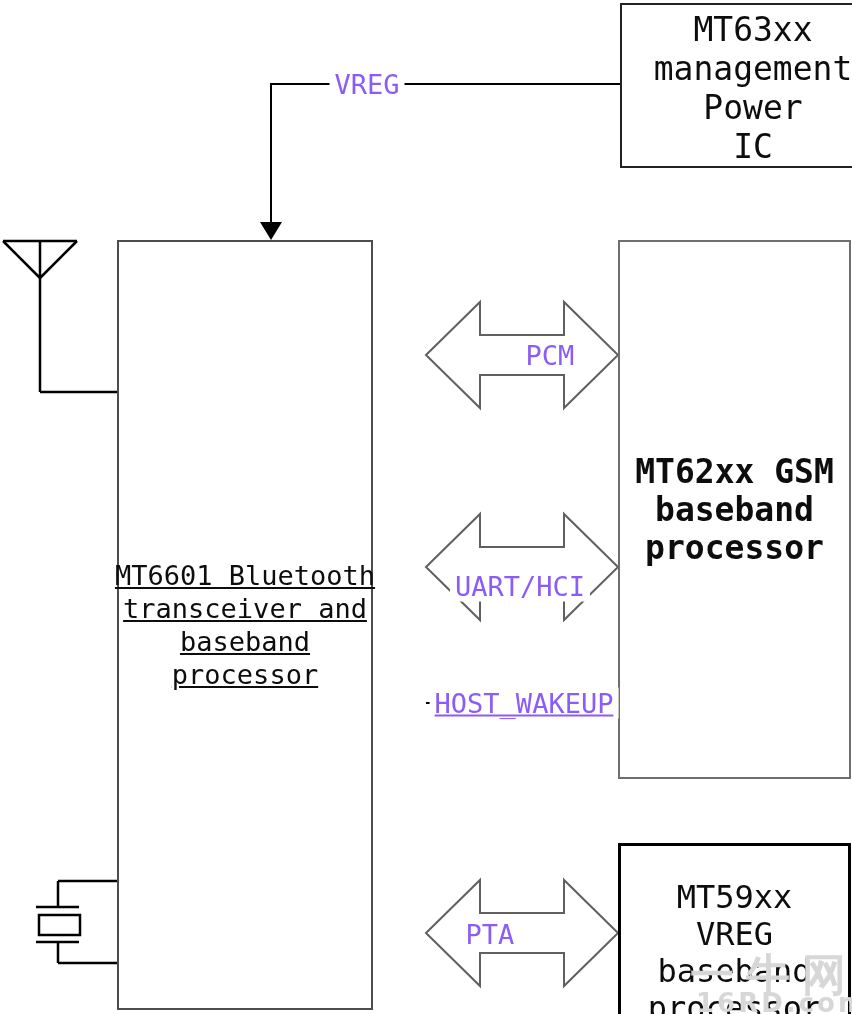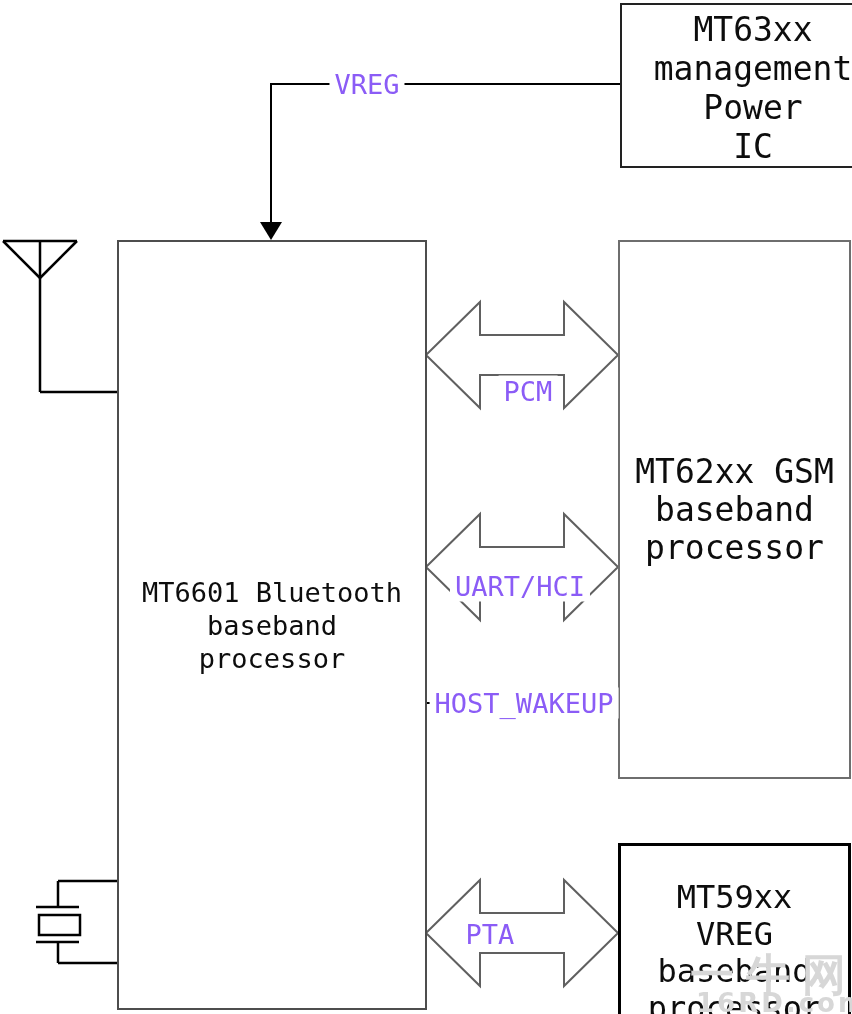--- a/index.html
+++ b/index.html
@@ -29,28 +29,28 @@
     text-align: center;
     z-index: 1;
   }
   .box span { position: relative; z-index: 3; white-space: nowrap; }
   .box-power {
     left: 620px; top: 3px; width: 266px; height: 165px;
     border: 2px solid #222222;
     font-size: 33px; line-height: 39px; justify-content: flex-end;
   }
   .box-bt {
-    left: 117px; top: 240px; width: 310px; height: 770px;
+    left: 117px; top: 240px; width: 256px; height: 770px;
     border: 2px solid #4d4d4d;
-    font-size: 27px; line-height: 33px;
+    font-size: 27px; line-height: 33px; text-decoration: underline;
   }
   .box-gsm {
     left: 618px; top: 240px; width: 233px; height: 539px;
     border: 2px solid #6e6e6e;
-    font-size: 33px; line-height: 38px;
+    font-size: 33px; line-height: 38px; font-weight: bold;
   }
   .box-wlan {
     left: 618px; top: 843px; width: 233px; height: 219px;
     border: 3px solid #000000;
     font-size: 32px; line-height: 37px;
   }
   .lbl {
     position: absolute;
     transform: translate(-50%, -50%);
     background: #ffffff;
@@ -123,39 +123,40 @@
 
   <div class="box box-power">
     <span>MT63xx</span>
     <span>management</span>
     <span>Power</span>
     <span>IC</span>
   </div>
 
   <div class="box box-bt">
     <span>MT6601 Bluetooth</span>
+    <span>transceiver and</span>
     <span>baseband</span>
     <span>processor</span>
   </div>
 
   <div class="box box-gsm">
     <span>MT62xx GSM</span>
     <span>baseband</span>
     <span>processor</span>
   </div>
 
   <div class="box box-wlan">
     <span>MT59xx</span>
     <span>VREG</span>
     <span>baseband</span>
     <span>processor</span>
   </div>
 
   <div class="lbl" style="left:367px; top:84px;">VREG</div>
-  <div class="lbl" style="left:528px; top:355px;margin-top:36px;">PCM</div>
+  <div class="lbl" style="left:550px; top:355px;">PCM</div>
   <div class="lbl" style="left:520px; top:567px;margin-top:19px;">UART/HCI</div>
-  <div class="lbl" style="left:524px; top:703px;">HOST_WAKEUP</div>
+  <div class="lbl" style="left:524px; top:703px;text-decoration:underline;">HOST_WAKEUP</div>
   <div class="lbl" style="left:490px; top:934px;">PTA</div>
 
   <div class="watermark watermark-cn">一牛网</div>
   <div class="watermark watermark-site">16RD.com</div>
 
 </div>
 
 </body></html>

